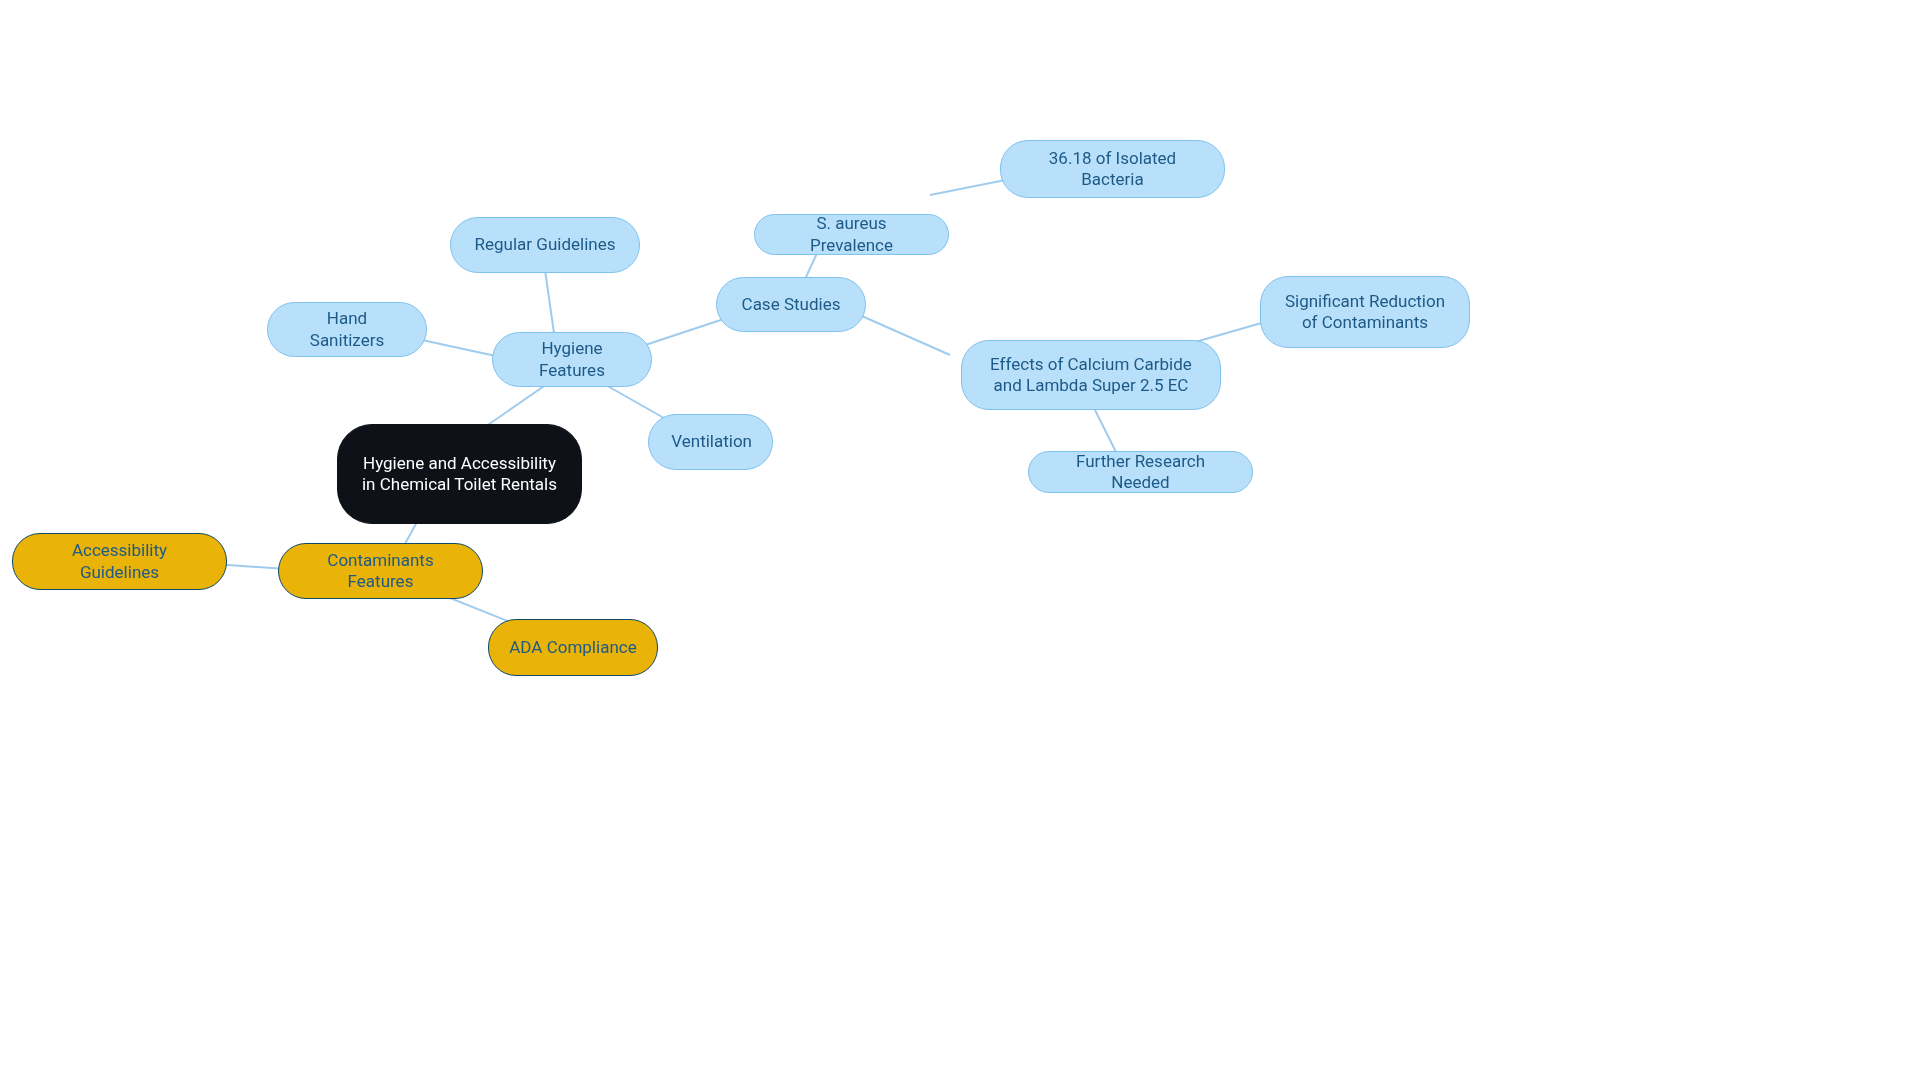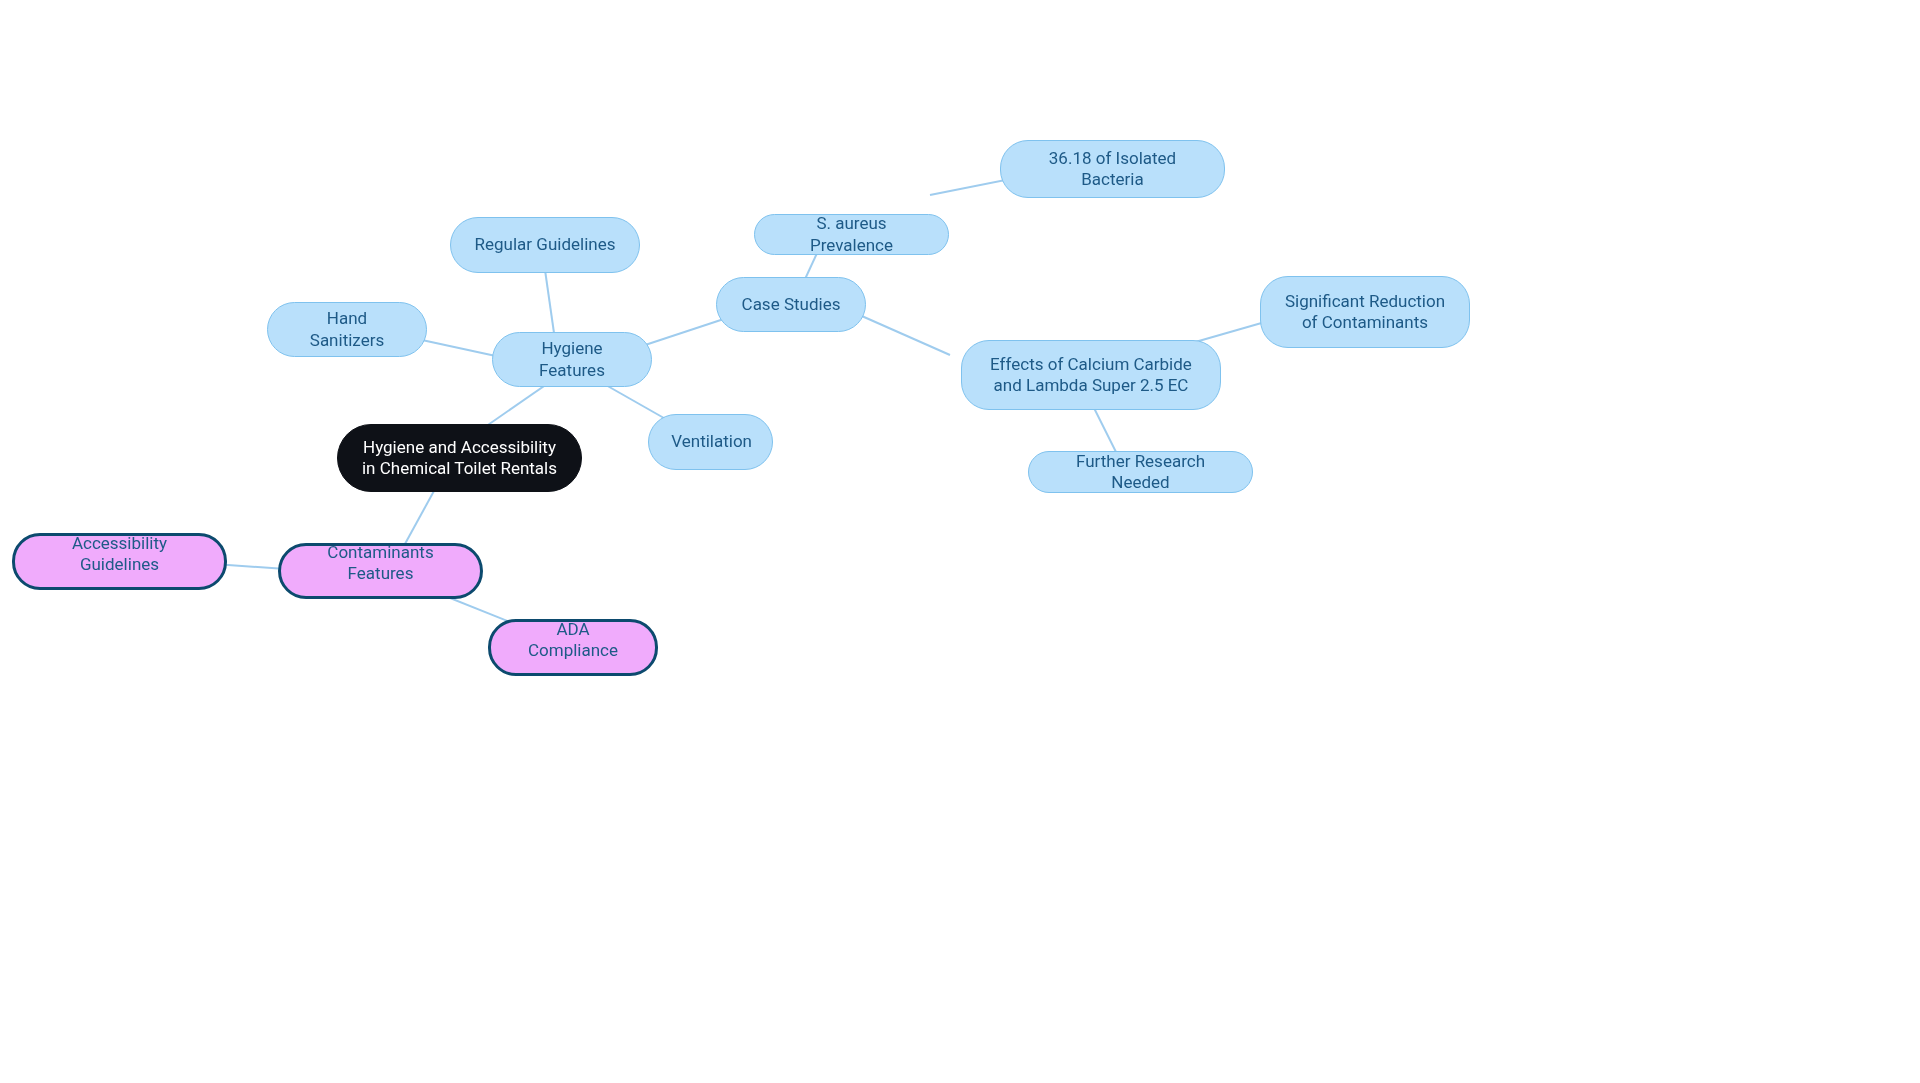--- a/index.html
+++ b/index.html
@@ -40,23 +40,22 @@
     border: 1px solid #7fc2ee;
   }
   .node.root {
     background: #0e1117;
     color: #ffffff;
     border: 1px solid #0e1117;
     font-size: 17px;
     border-radius: 35px;
   }
   .node.light {
-    background: #f0abfc;
-    border: 3px solid #0c4a6e;
-    align-items: flex-end;
+    background: #eab308;
+    border: 1px solid #0c4a6e;
   }
 </style>
 </head>
 <body>
 
 <div class="canvas">
 
   <svg class="edges">
     <g stroke="#9fccee" stroke-width="2" fill="none">
 
@@ -81,21 +80,21 @@
       <line x1="1150" y1="355" x2="1265" y2="322"></line>
 
       <line x1="1090" y1="400" x2="1120" y2="460"></line>
 
       <line x1="300" y1="570" x2="200" y2="563"></line>
 
       <line x1="430" y1="590" x2="530" y2="630"></line>
     </g>
   </svg>
 
-  <div class="node root" style="left:337px; top:424px; width:245px; height:68px;">
+  <div class="node root" style="left:337px; top:424px; width:245px; height:100px;">
     <span>Hygiene and Accessibility in Chemical Toilet Rentals</span>
   </div>
 
   <div class="node" style="left:492px; top:332px; width:160px; height:55px;">
     <span>Hygiene Features</span>
   </div>
 
   <div class="node" style="left:267px; top:302px; width:160px; height:55px;">
     <span>Hand Sanitizers</span>
   </div>

